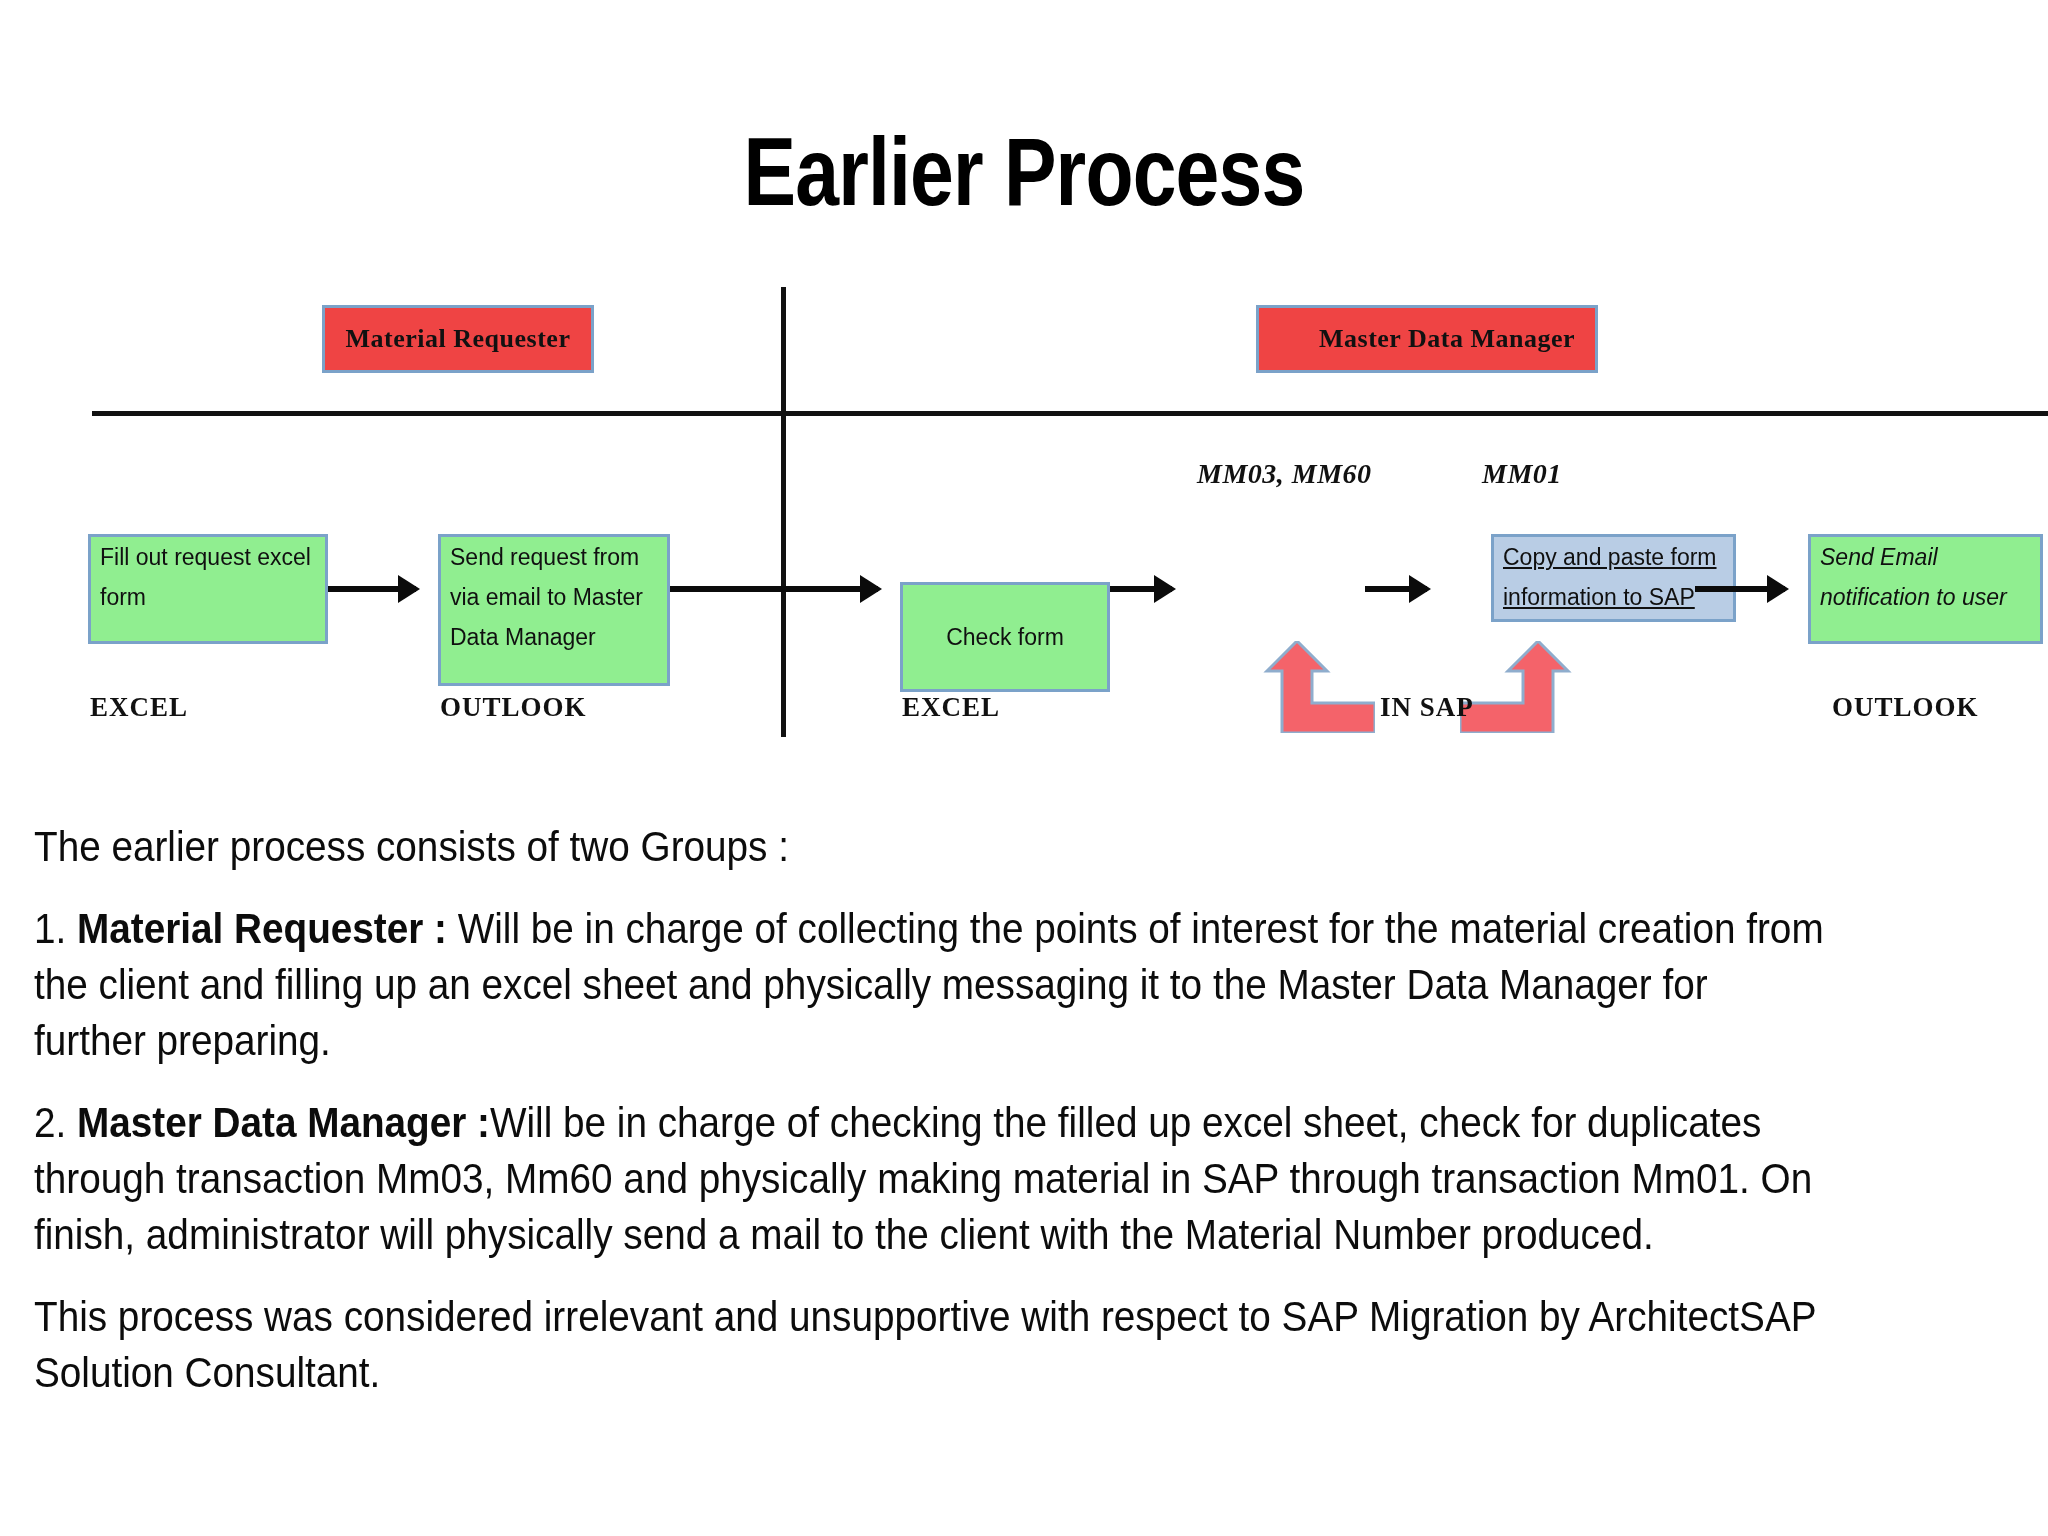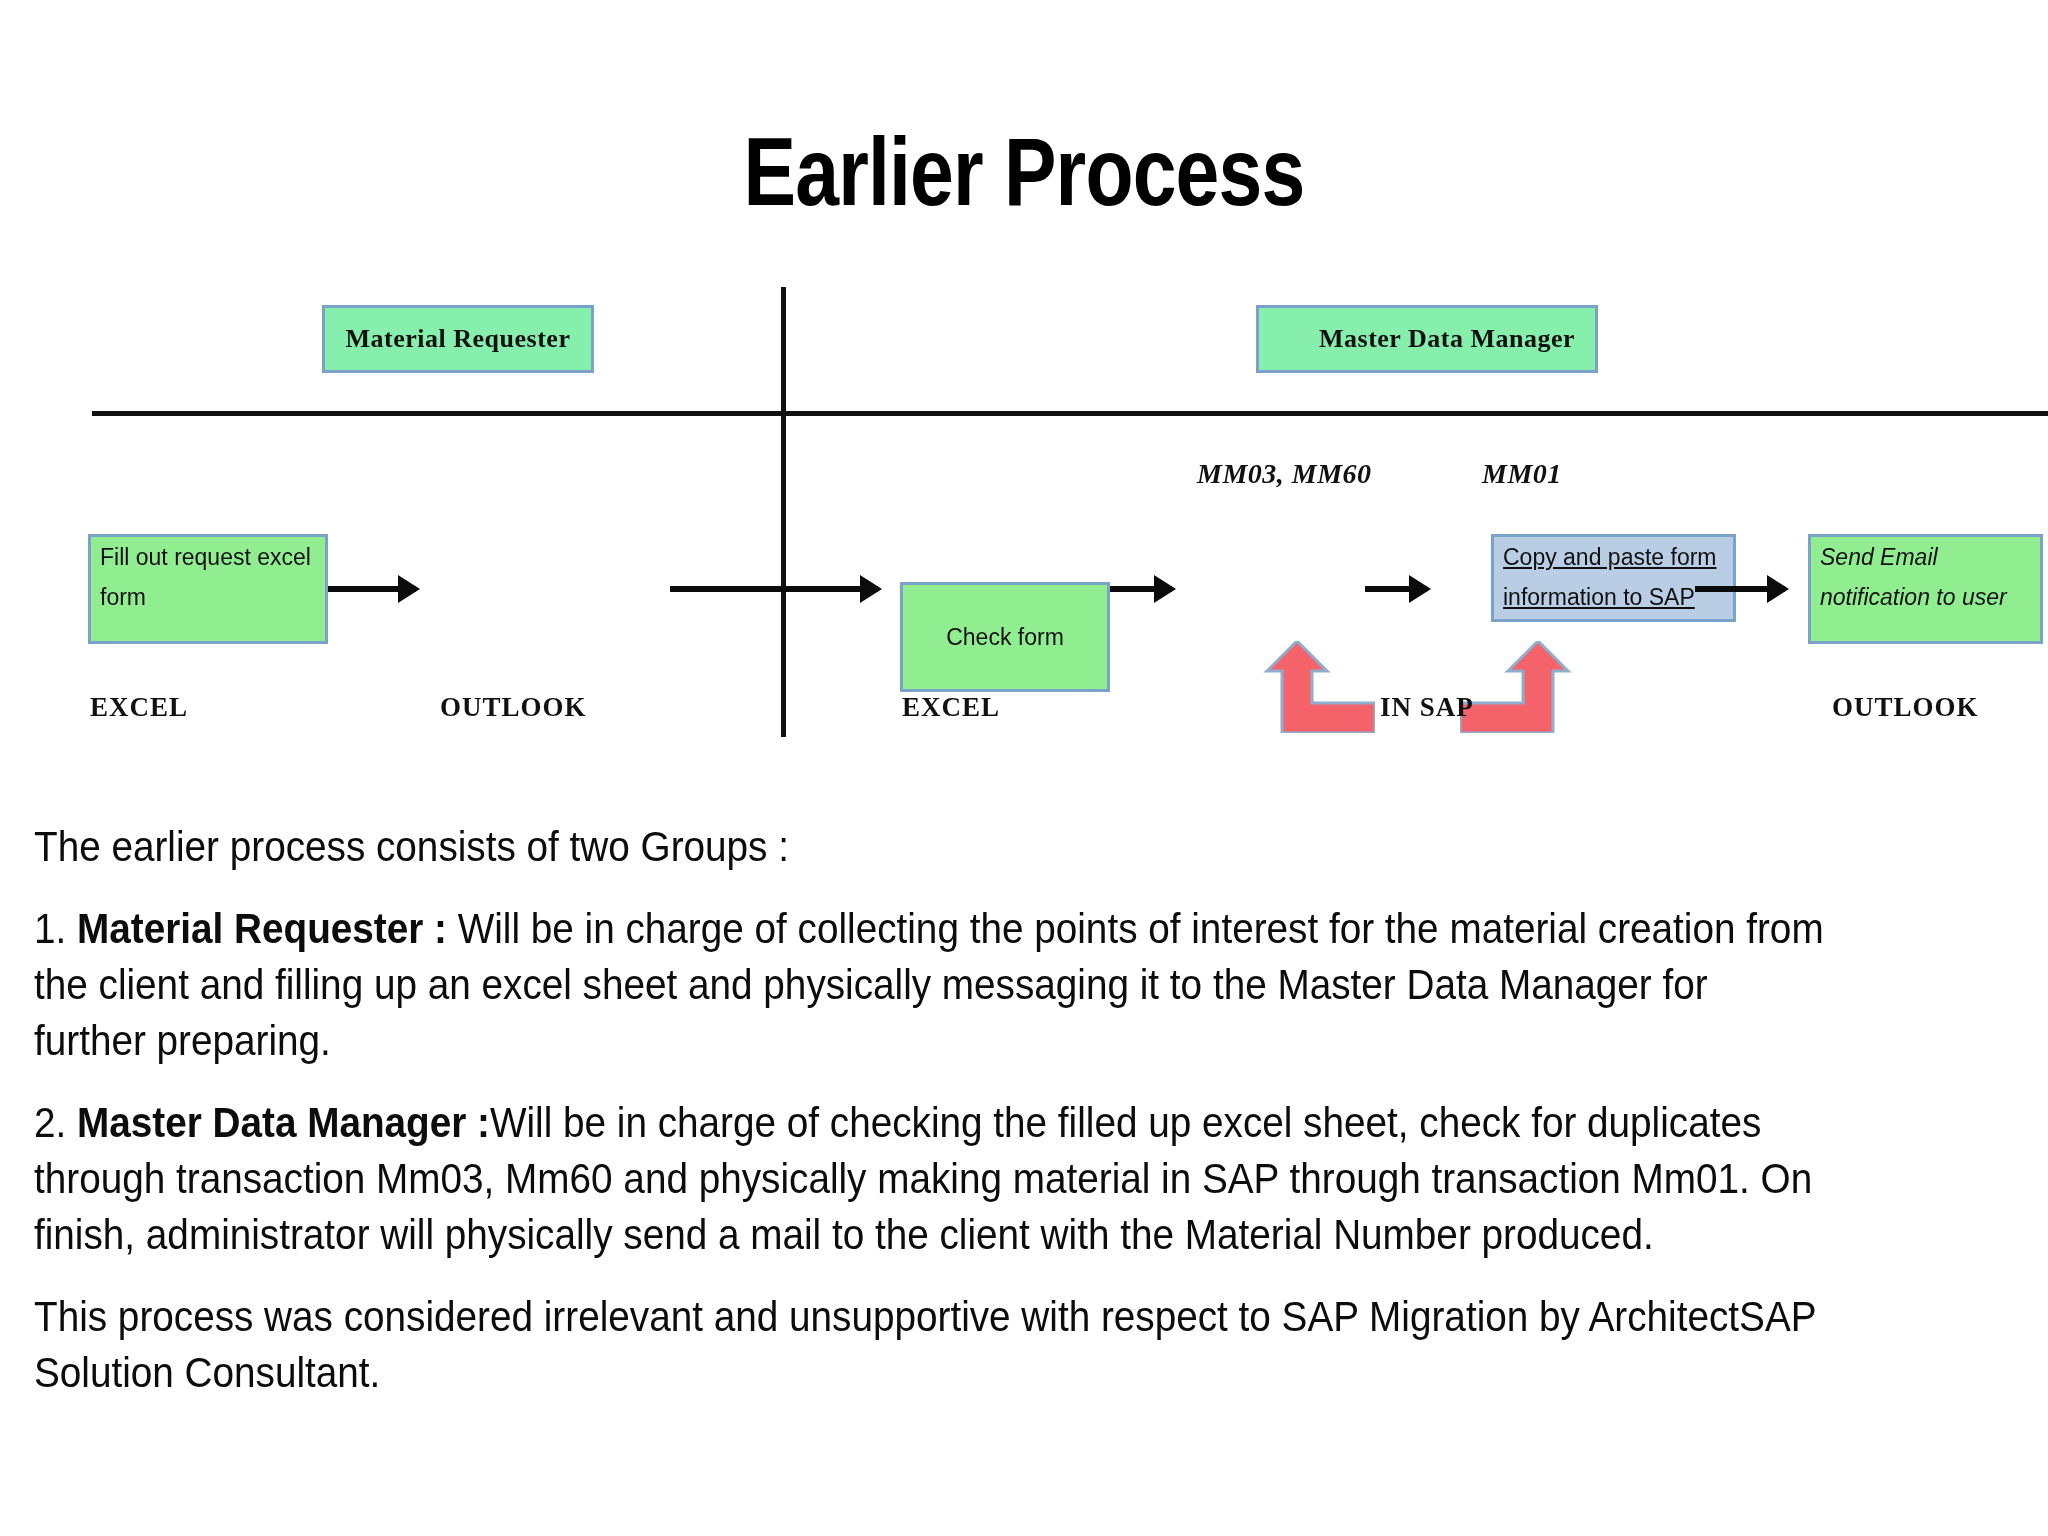--- a/index.html
+++ b/index.html
@@ -38,21 +38,21 @@
     position: absolute;
     left: 0;
     top: 0;
     width: 2048px;
     height: 790px;
   }
 
   
   .lane-header {
     position: absolute;
-    background: #86efac;
+    background: #ef4444;
     border: 3px solid #7ba2c9;
     box-sizing: border-box;
     display: flex;
     align-items: center;
     justify-content: center;
     font-family: "Liberation Serif", serif;
     font-weight: bold;
     font-size: 26px;
     letter-spacing: 0.5px;
     color: #111111;
@@ -199,20 +199,21 @@
   </div>
 
   <div class="lane-rule-h"></div>
   <div class="lane-rule-v"></div>
 
   <div class="txn-label" id="txn-mm03-mm60">MM03, MM60</div>
   <div class="txn-label" id="txn-mm01">MM01</div>
 
   <div class="pbox green" id="box-fill-form">Fill out request excel form</div>
 
+  <div class="pbox green" id="box-send-request">Send request from via email to Master Data Manager</div>
 
   <div class="pbox green center-text" id="box-check-form">Check form</div>
 
 
   <div class="pbox blue" id="box-copy-paste">Copy and paste form information to SAP</div>
 
   <div class="pbox green" id="box-send-email">Send Email notification to user</div>
 
   <div class="flow-arrow" id="arrow-1"></div>
   <div class="flow-arrow" id="arrow-2"></div>

